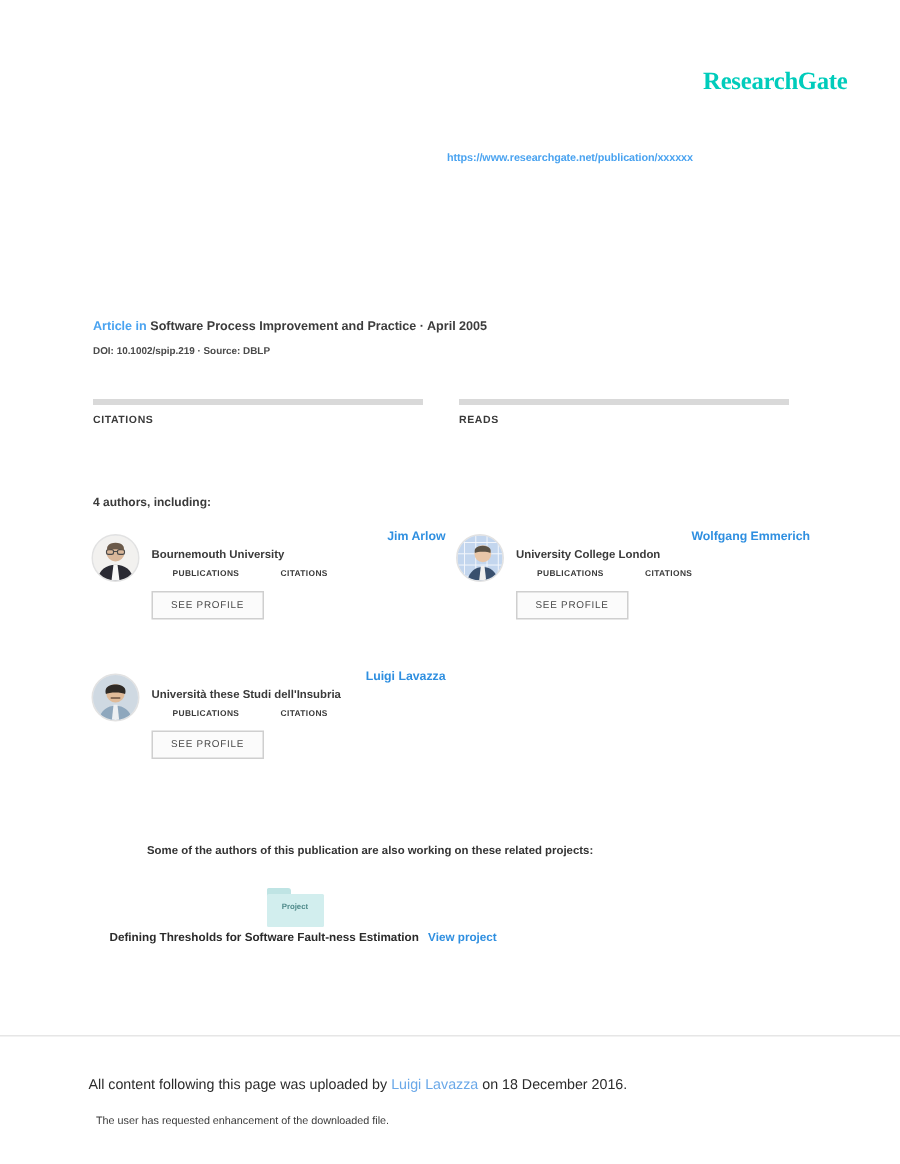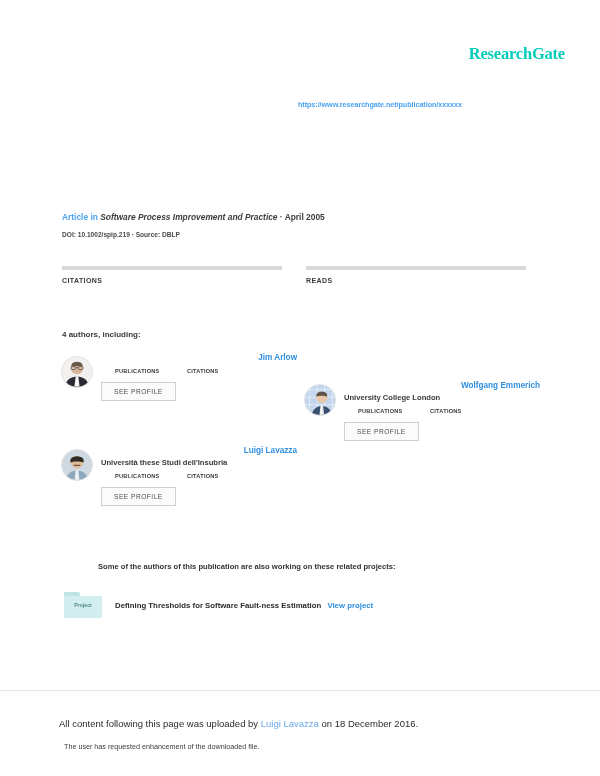--- a/index.html
+++ b/index.html
@@ -52,21 +52,21 @@
   .article-meta {
     position: absolute;
     top: 212px;
     left: 62px;
     font-size: 8.4px;
     font-weight: bold;
     color: #3c3c3c;
     white-space: nowrap;
   }
   .article-meta .kw { color: #4aa3f0; }
-  .article-meta .journal { color: #3c3c3c; font-style: italic; }
+  .article-meta .journal { color: #3c3c3c; }
 
   .doi-line {
     position: absolute;
     top: 231px;
     left: 62px;
     font-size: 6.6px;
     font-weight: bold;
     color: #4a4a4a;
     white-space: nowrap;
   }
@@ -117,21 +117,21 @@
     position: absolute;
     top: 352px;
     left: 57px;
     width: 486px;
   }
   .author-card {
     position: absolute;
     width: 240px;
   }
   .author-card.c0 { left: 0px;   top: 0px; }
-  .author-card.c1 { left: 243px; top: 0px; margin-top: 28px; }
+  .author-card.c1 { left: 243px; top: 0px; }
   .author-card.c2 { left: 0px;   top: 93px; }
 
   .avatar {
     position: absolute;
     left: 4px;
     top: 4px;
     width: 32px;
     height: 32px;
     border-radius: 50%;
     overflow: hidden;
@@ -202,20 +202,21 @@
     color: #333333;
     white-space: nowrap;
     padding-left: 36px;
   }
   .project-row {
     position: absolute;
     top: 590px;
     left: 62px;
     display: flex;
     align-items: center;
+    flex-direction: column;
   }
   .project-icon {
     width: 42px;
     height: 30px;
     position: relative;
     flex: none;
   }
   .project-icon .tab {
     position: absolute;
     left: 2px; top: 2px;
@@ -322,20 +323,21 @@
           <path d="M3 32c1.2-7.6 6.6-11.2 13-11.2S27.8 24.4 29 32z" fill="#2a2a33"></path>
           <path d="M14.6 20.6h2.8l1.4 11h-5.6z" fill="#f6f6f6"></path>
           <rect x="9.6" y="10" width="5" height="3.4" rx="1.4" fill="none" stroke="#4a4a4a" stroke-width="0.8"></rect>
           <rect x="17.4" y="10" width="5" height="3.4" rx="1.4" fill="none" stroke="#4a4a4a" stroke-width="0.8"></rect>
           <path d="M14.6 11.4h2.8" stroke="#4a4a4a" stroke-width="0.8"></path>
           <path d="M10.5 7.4c1.8-3 9.2-3 11 0 .6 1 .6 2.3.3 3.2-1.8-1.2-9.8-1.2-11.6 0-.3-.9-.3-2.2.3-3.2z" fill="#6b5a4a"></path>
         </svg>
       </div>
       <div class="author-body">
         <div class="author-name">Jim Arlow</div>
+        <div class="author-inst">Bournemouth University</div>
         <div class="author-stats">
           <div class="astat">
             <div class="astat-value"></div>
             <div class="astat-label">PUBLICATIONS</div>
           </div>
           <div class="astat">
             <div class="astat-value"></div>
             <div class="astat-label">CITATIONS</div>
           </div>
         </div>

